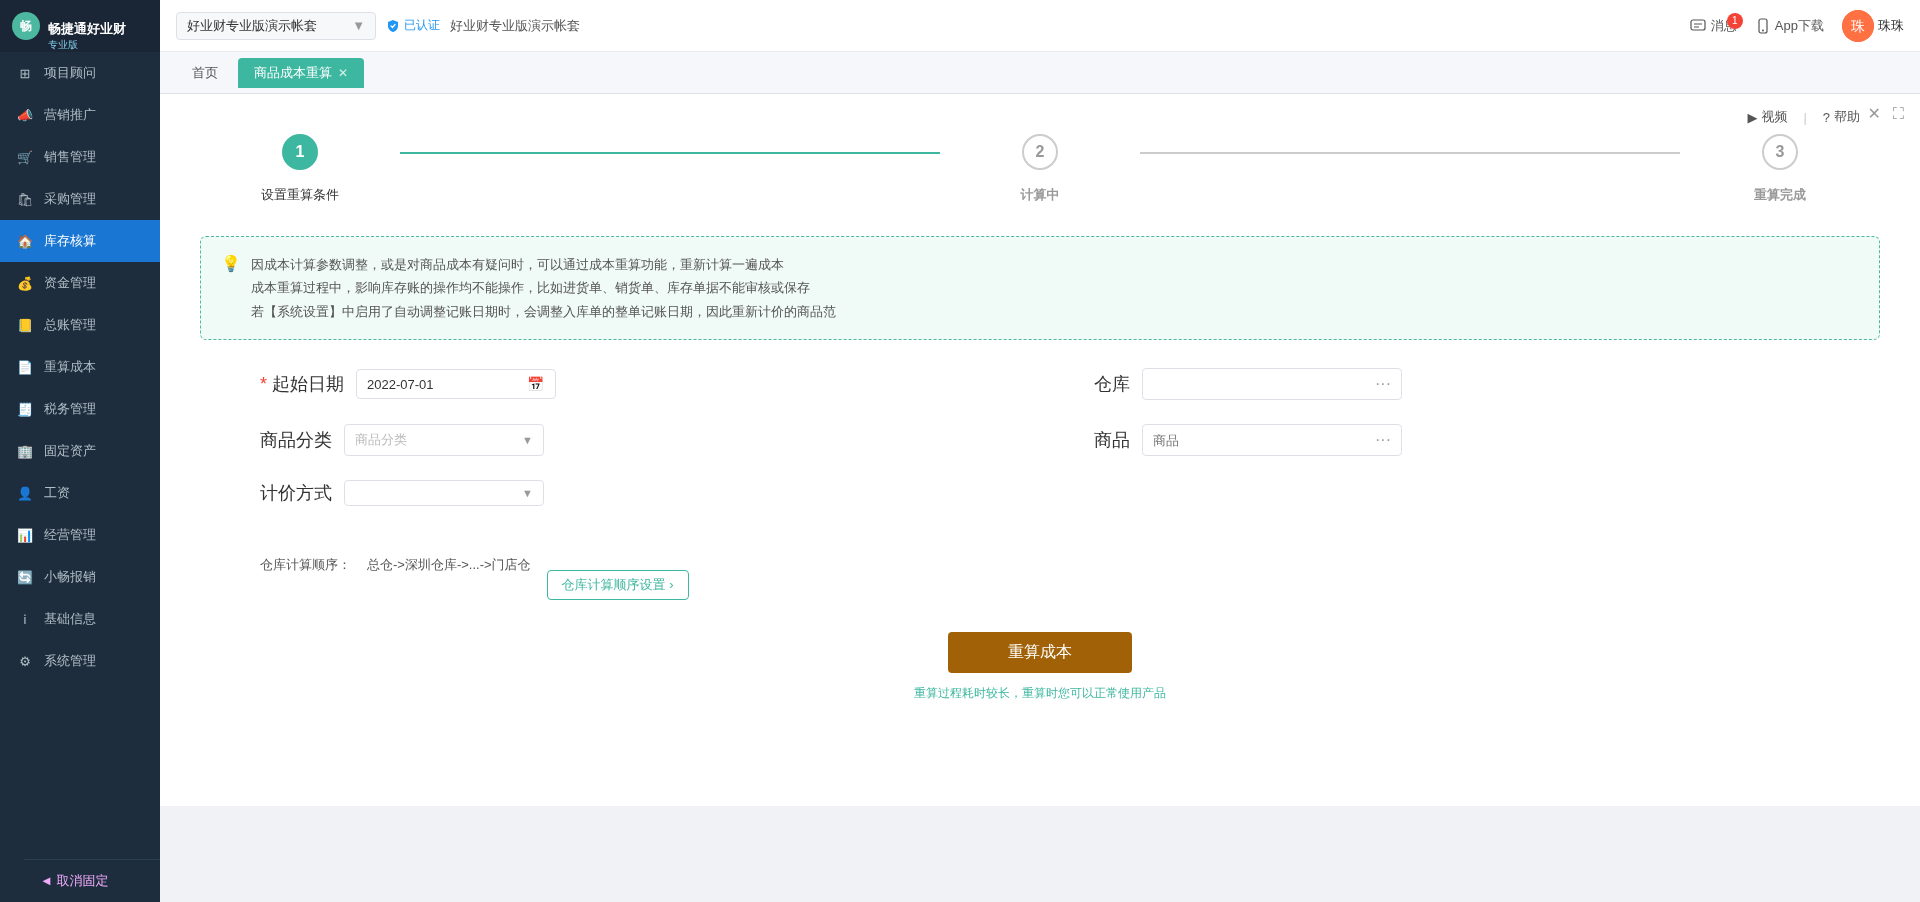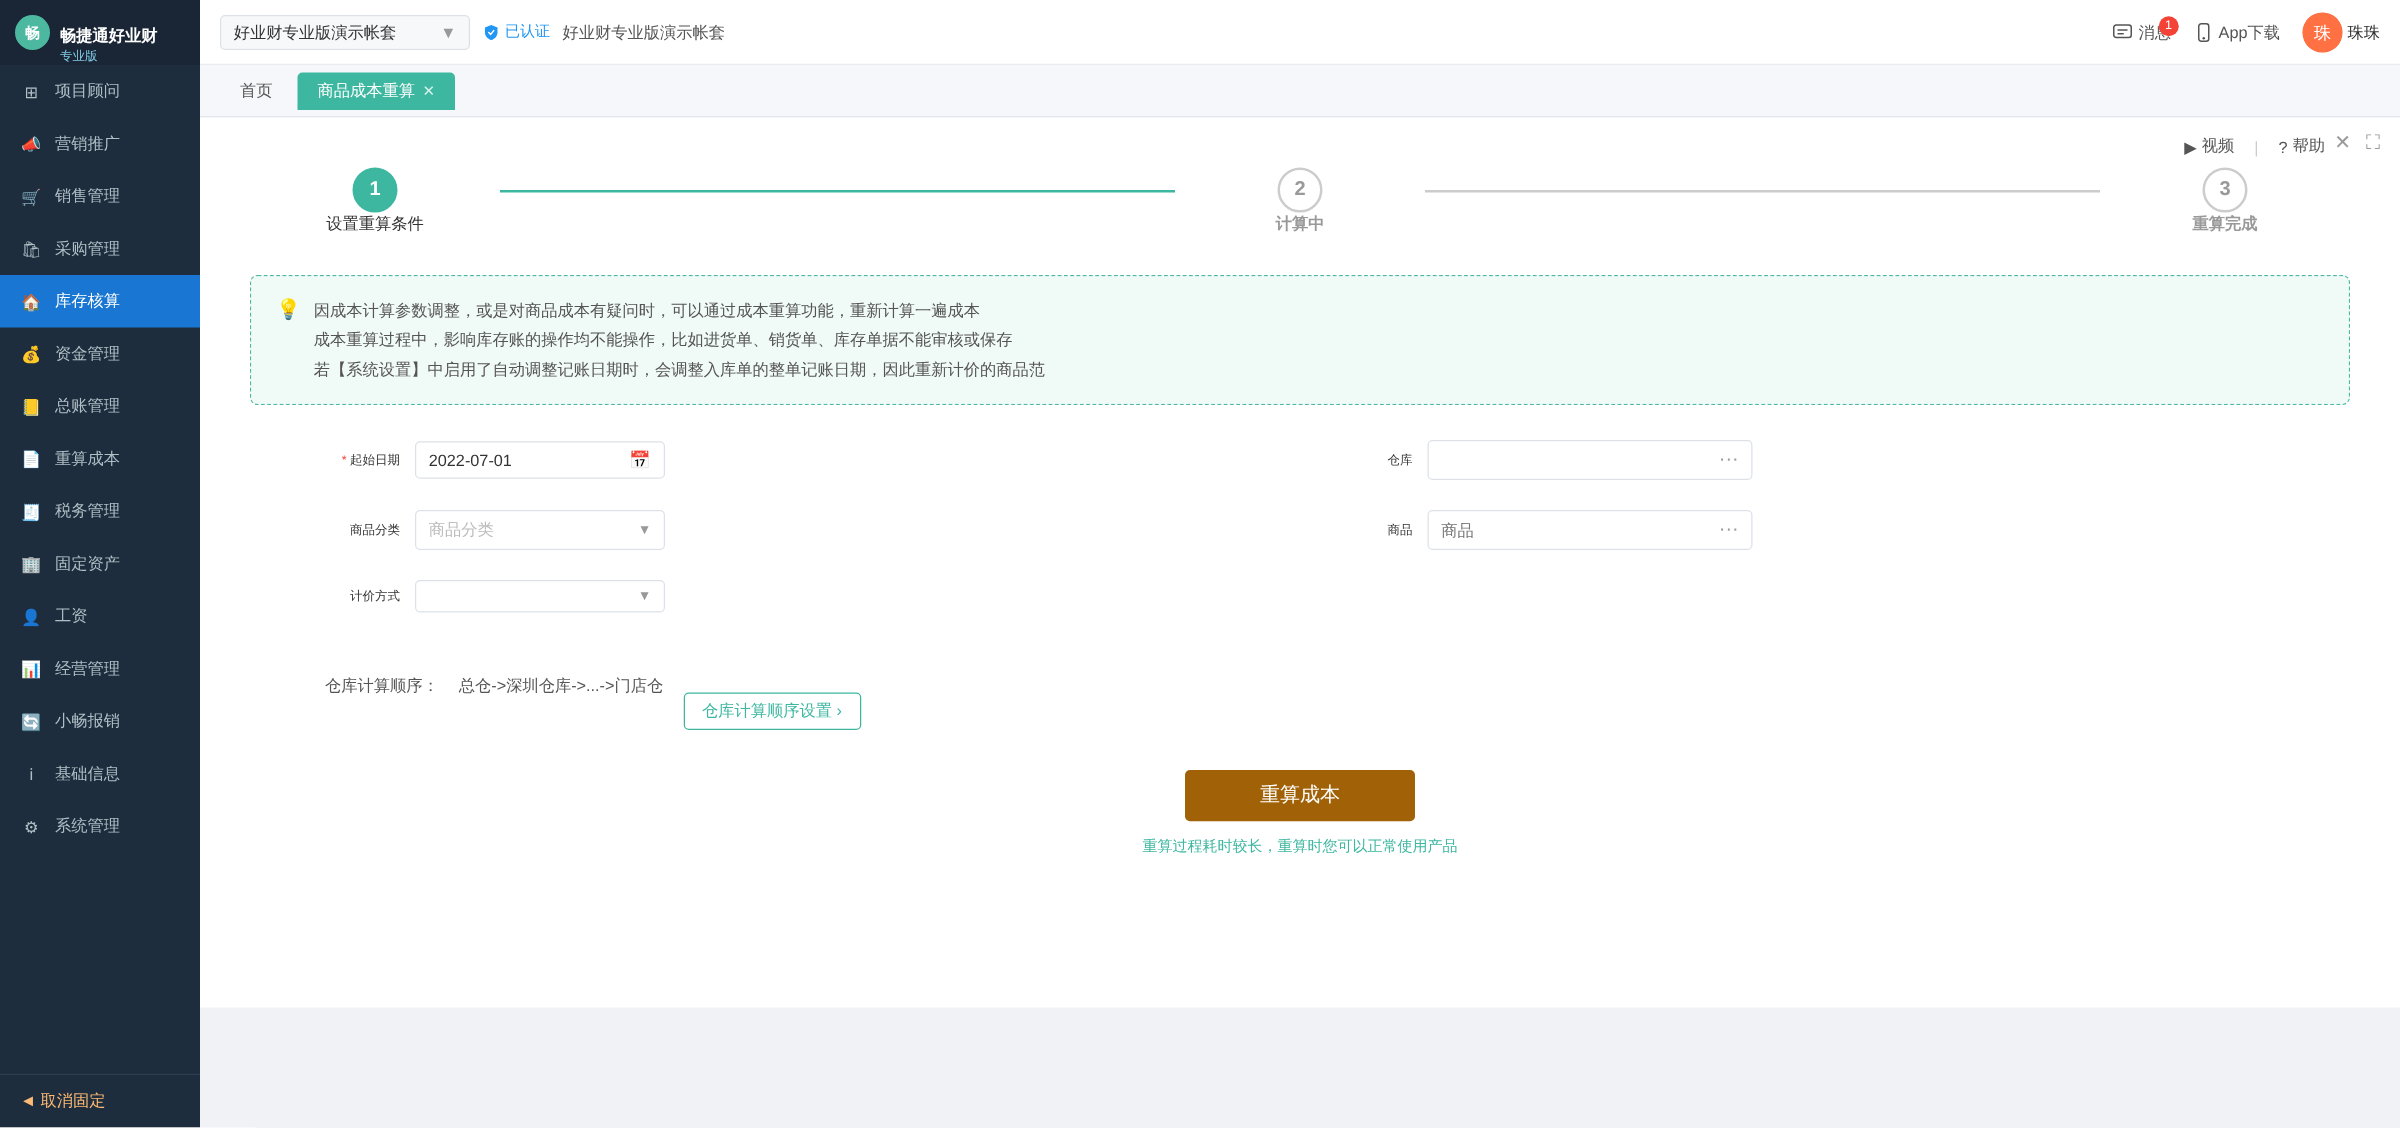--- a/index.html
+++ b/index.html
@@ -44,25 +44,26 @@
       padding: 12px 16px;
       color: #b0bec5;
       cursor: pointer;
       transition: background 0.2s;
       font-size: 13px;
     }
     .sidebar-item.active { background: #1976d2; color: #fff; }
     .sidebar-item-icon { width: 18px; height: 18px; display: flex; align-items: center; justify-content: center; flex-shrink: 0; }
     .sidebar-bottom {
       padding: 12px 16px;
-      color: #fdba74;
+      color: #f0abfc;
       cursor: pointer;
       display: flex; align-items: center; gap: 8px;
       font-size: 13px;
       border-top: 1px solid #2a3f52;
+      margin-left: 24px;
     }
 
     
     .main-container {
       flex: 1;
       display: flex;
       flex-direction: column;
       height: 806px;
       background: #f0f2f5;
     }
@@ -169,21 +170,21 @@
     .step-circle {
       width: 36px; height: 36px;
       border-radius: 50%;
       display: flex; align-items: center; justify-content: center;
       font-size: 16px; font-weight: bold;
       z-index: 1;
       position: relative;
     }
     .step-circle.active { background: #3db7a0; color: #fff; border: 2px solid #3db7a0; }
     .step-circle.inactive { background: #fff; color: #999; border: 2px solid #ccc; }
-    .step-label { margin-top: 0; font-size: 13px; color: #333; font-weight: 500; }
+    .step-label { margin-top: 16px; font-size: 13px; color: #333; font-weight: 500; }
     .step-label.inactive { color: #999; font-weight: bold; }
     .step-connector {
       flex: 1;
       height: 2px;
       background: #ccc;
       margin-top: 18px;
       min-width: 200px;
     }
     .step-connector.active { background: #3db7a0; }
 
@@ -214,21 +215,21 @@
       gap: 60px;
     }
     .form-field {
       display: flex;
       align-items: center;
       gap: 12px;
       flex: 1;
     }
     .form-label {
       color: #333;
-      font-size: 10px;
+      font-size: 18px;
       min-width: 60px;
       text-align: right;
       white-space: nowrap;
     }
     .form-label.required::before {
       content: '* ';
       color: #f44336;
     }
     .form-input-wrapper {
       display: flex; align-items: center;

